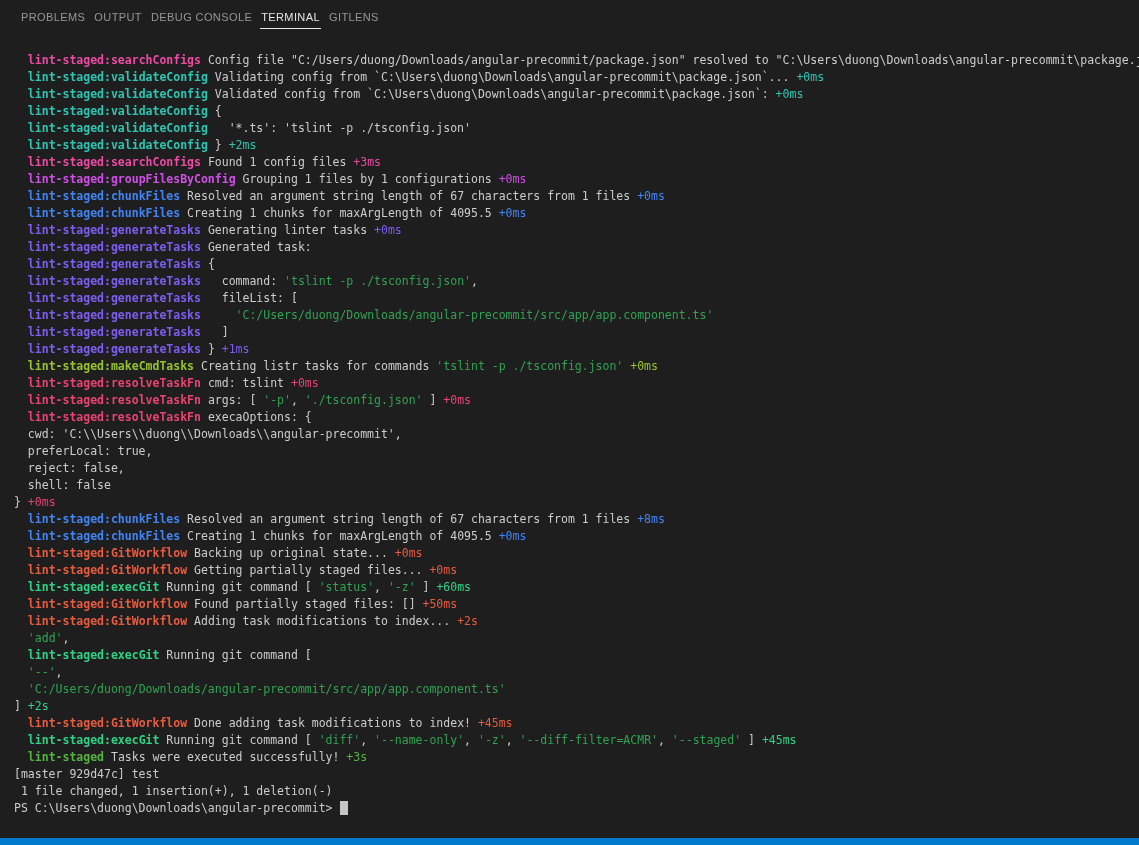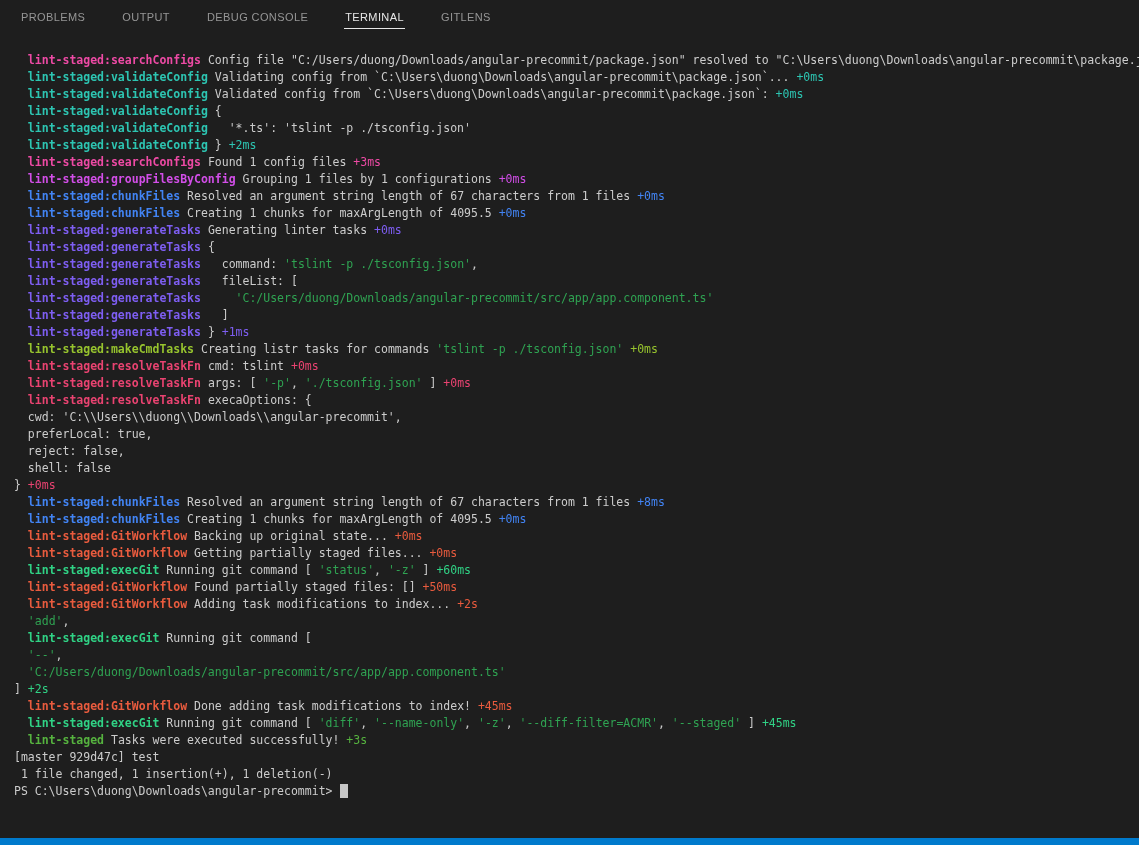--- a/index.html
+++ b/index.html
@@ -7,21 +7,21 @@
   body {
     background: #1e1e1e;
     font-family: "Liberation Sans", sans-serif;
     position: relative;
   }
   .panel-tabbar {
     height: 36px;
     display: flex;
     align-items: center;
     padding-left: 20px;
-    gap: 35px;
+    gap: 7px;
     background: #1e1e1e;
   }
   .panel-tab {
     font-size: 11px;
     letter-spacing: 0.4px;
     color: #969696;
     text-transform: uppercase;
     padding: 4px 1px 5px 1px;
     border-bottom: 1px solid transparent;
     cursor: pointer;
@@ -84,20 +84,21 @@
       <div class="tline"><span>  </span><span class="lbl" style="color: rgb(45, 197, 178);">lint-staged:validateConfig</span><span> Validating config from `C:\Users\duong\Downloads\angular-precommit\package.json`... </span><span style="color: rgb(45, 197, 178);">+0ms</span></div>
       <div class="tline"><span>  </span><span class="lbl" style="color: rgb(45, 197, 178);">lint-staged:validateConfig</span><span> Validated config from `C:\Users\duong\Downloads\angular-precommit\package.json`: </span><span style="color: rgb(45, 197, 178);">+0ms</span></div>
       <div class="tline"><span>  </span><span class="lbl" style="color: rgb(45, 197, 178);">lint-staged:validateConfig</span><span> {</span></div>
       <div class="tline"><span>  </span><span class="lbl" style="color: rgb(45, 197, 178);">lint-staged:validateConfig</span><span>   '*.ts': 'tslint -p ./tsconfig.json'</span></div>
       <div class="tline"><span>  </span><span class="lbl" style="color: rgb(45, 197, 178);">lint-staged:validateConfig</span><span> } </span><span style="color: rgb(45, 197, 178);">+2ms</span></div>
       <div class="tline"><span>  </span><span class="lbl" style="color: rgb(238, 74, 165);">lint-staged:searchConfigs</span><span> Found 1 config files </span><span style="color: rgb(238, 74, 165);">+3ms</span></div>
       <div class="tline"><span>  </span><span class="lbl" style="color: rgb(210, 78, 232);">lint-staged:groupFilesByConfig</span><span> Grouping 1 files by 1 configurations </span><span style="color: rgb(210, 78, 232);">+0ms</span></div>
       <div class="tline"><span>  </span><span class="lbl" style="color: rgb(66, 132, 244);">lint-staged:chunkFiles</span><span> Resolved an argument string length of 67 characters from 1 files </span><span style="color: rgb(66, 132, 244);">+0ms</span></div>
       <div class="tline"><span>  </span><span class="lbl" style="color: rgb(66, 132, 244);">lint-staged:chunkFiles</span><span> Creating 1 chunks for maxArgLength of 4095.5 </span><span style="color: rgb(66, 132, 244);">+0ms</span></div>
       <div class="tline"><span>  </span><span class="lbl" style="color: rgb(126, 94, 242);">lint-staged:generateTasks</span><span> Generating linter tasks </span><span style="color: rgb(126, 94, 242);">+0ms</span></div>
+      <div class="tline"><span>  </span><span class="lbl" style="color: rgb(126, 94, 242);">lint-staged:generateTasks</span><span> Generated task:</span></div>
       <div class="tline"><span>  </span><span class="lbl" style="color: rgb(126, 94, 242);">lint-staged:generateTasks</span><span> {</span></div>
       <div class="tline"><span>  </span><span class="lbl" style="color: rgb(126, 94, 242);">lint-staged:generateTasks</span><span>   command: </span><span style="color: rgb(47, 163, 82);">'tslint -p ./tsconfig.json'</span><span>,</span></div>
       <div class="tline"><span>  </span><span class="lbl" style="color: rgb(126, 94, 242);">lint-staged:generateTasks</span><span>   fileList: [</span></div>
       <div class="tline"><span>  </span><span class="lbl" style="color: rgb(126, 94, 242);">lint-staged:generateTasks</span><span>     </span><span style="color: rgb(47, 163, 82);">'C:/Users/duong/Downloads/angular-precommit/src/app/app.component.ts'</span></div>
       <div class="tline"><span>  </span><span class="lbl" style="color: rgb(126, 94, 242);">lint-staged:generateTasks</span><span>   ]</span></div>
       <div class="tline"><span>  </span><span class="lbl" style="color: rgb(126, 94, 242);">lint-staged:generateTasks</span><span> } </span><span style="color: rgb(126, 94, 242);">+1ms</span></div>
       <div class="tline"><span>  </span><span class="lbl" style="color: rgb(151, 196, 46); margin-top: 25px;">lint-staged:makeCmdTasks</span><span> Creating listr tasks for commands </span><span style="color: rgb(47, 163, 82);">'tslint -p ./tsconfig.json'</span><span> </span><span style="color: rgb(151, 196, 46);">+0ms</span></div>
       <div class="tline"><span>  </span><span class="lbl" style="color: rgb(234, 67, 113);">lint-staged:resolveTaskFn</span><span> cmd: tslint </span><span style="color: rgb(234, 67, 113);">+0ms</span></div>
       <div class="tline"><span>  </span><span class="lbl" style="color: rgb(234, 67, 113);">lint-staged:resolveTaskFn</span><span> args: [ </span><span style="color: rgb(47, 163, 82);">'-p'</span><span>, </span><span style="color: rgb(47, 163, 82);">'./tsconfig.json'</span><span> ] </span><span style="color: rgb(234, 67, 113);">+0ms</span></div>
       <div class="tline"><span>  </span><span class="lbl" style="color: rgb(234, 67, 113);">lint-staged:resolveTaskFn</span><span> execaOptions: {</span></div>

